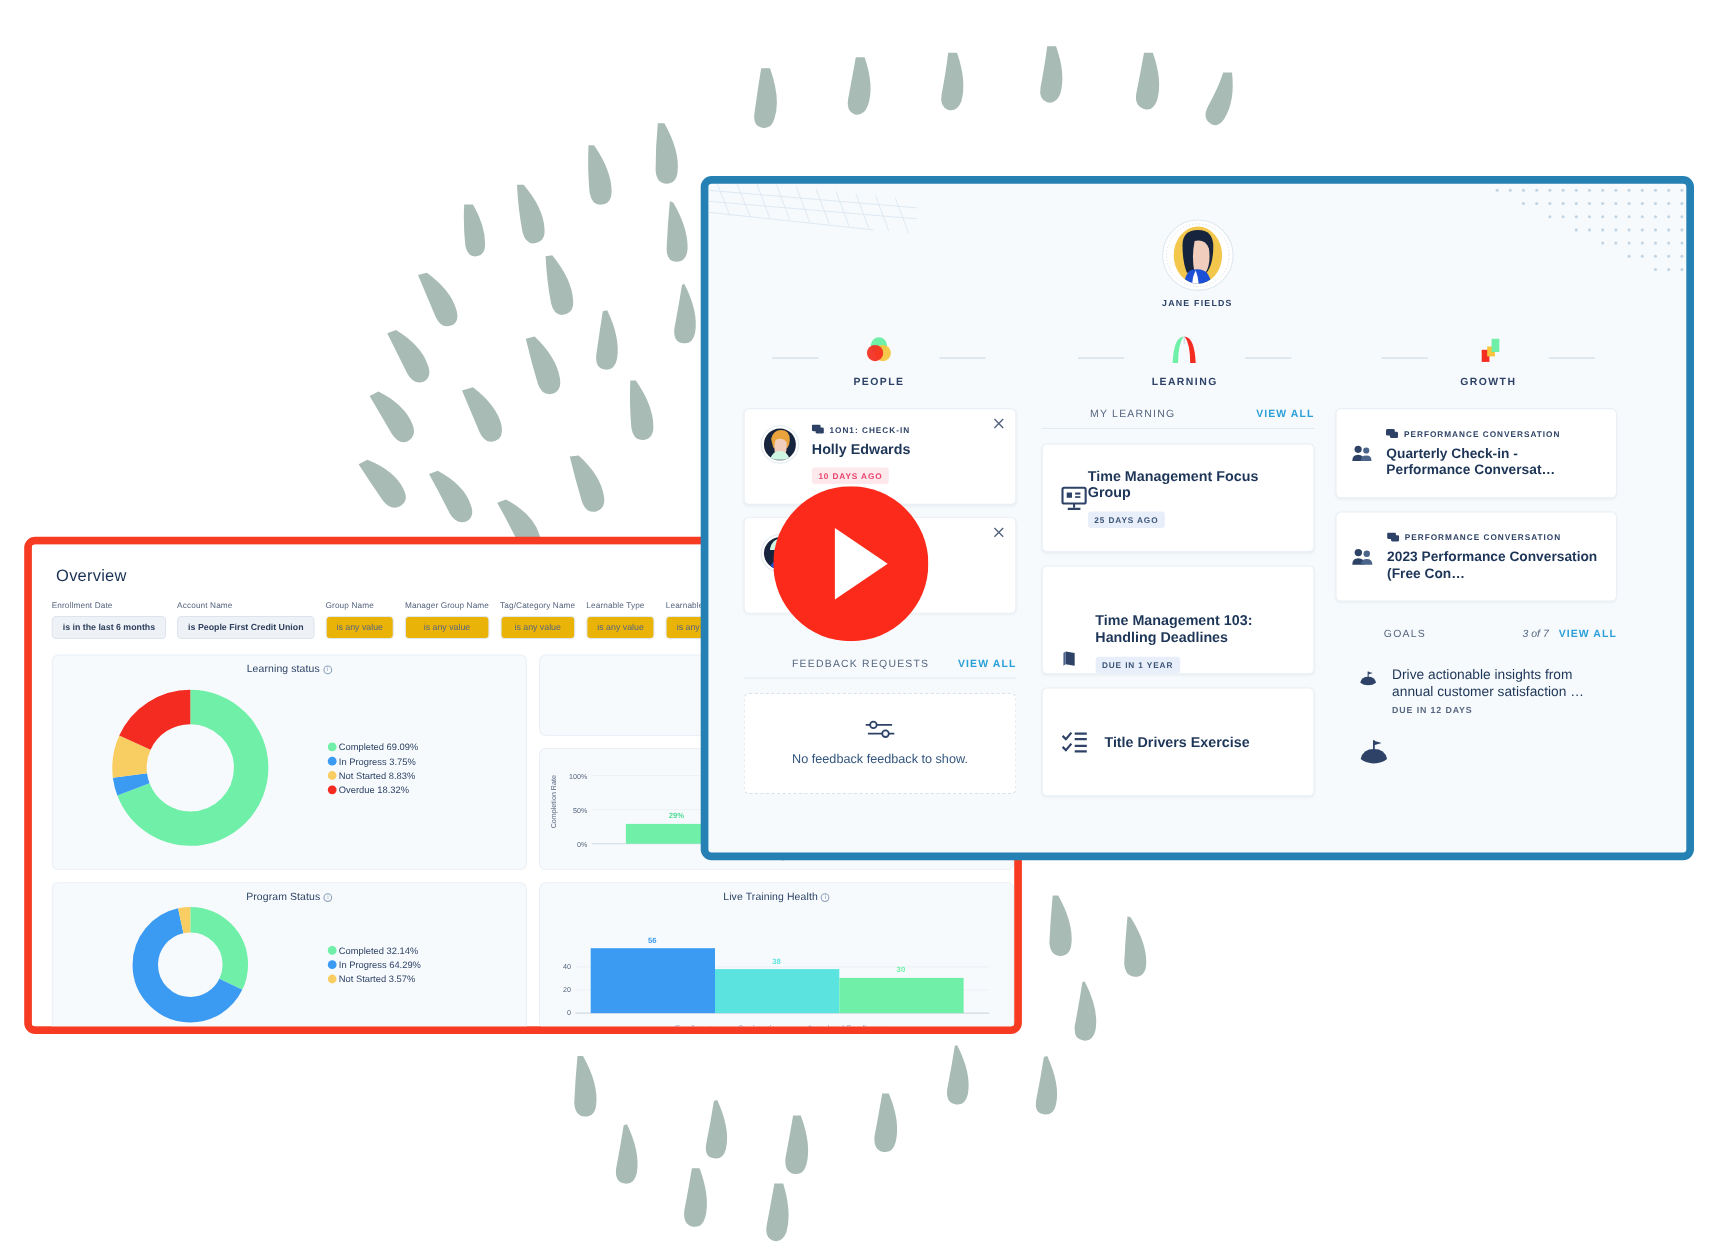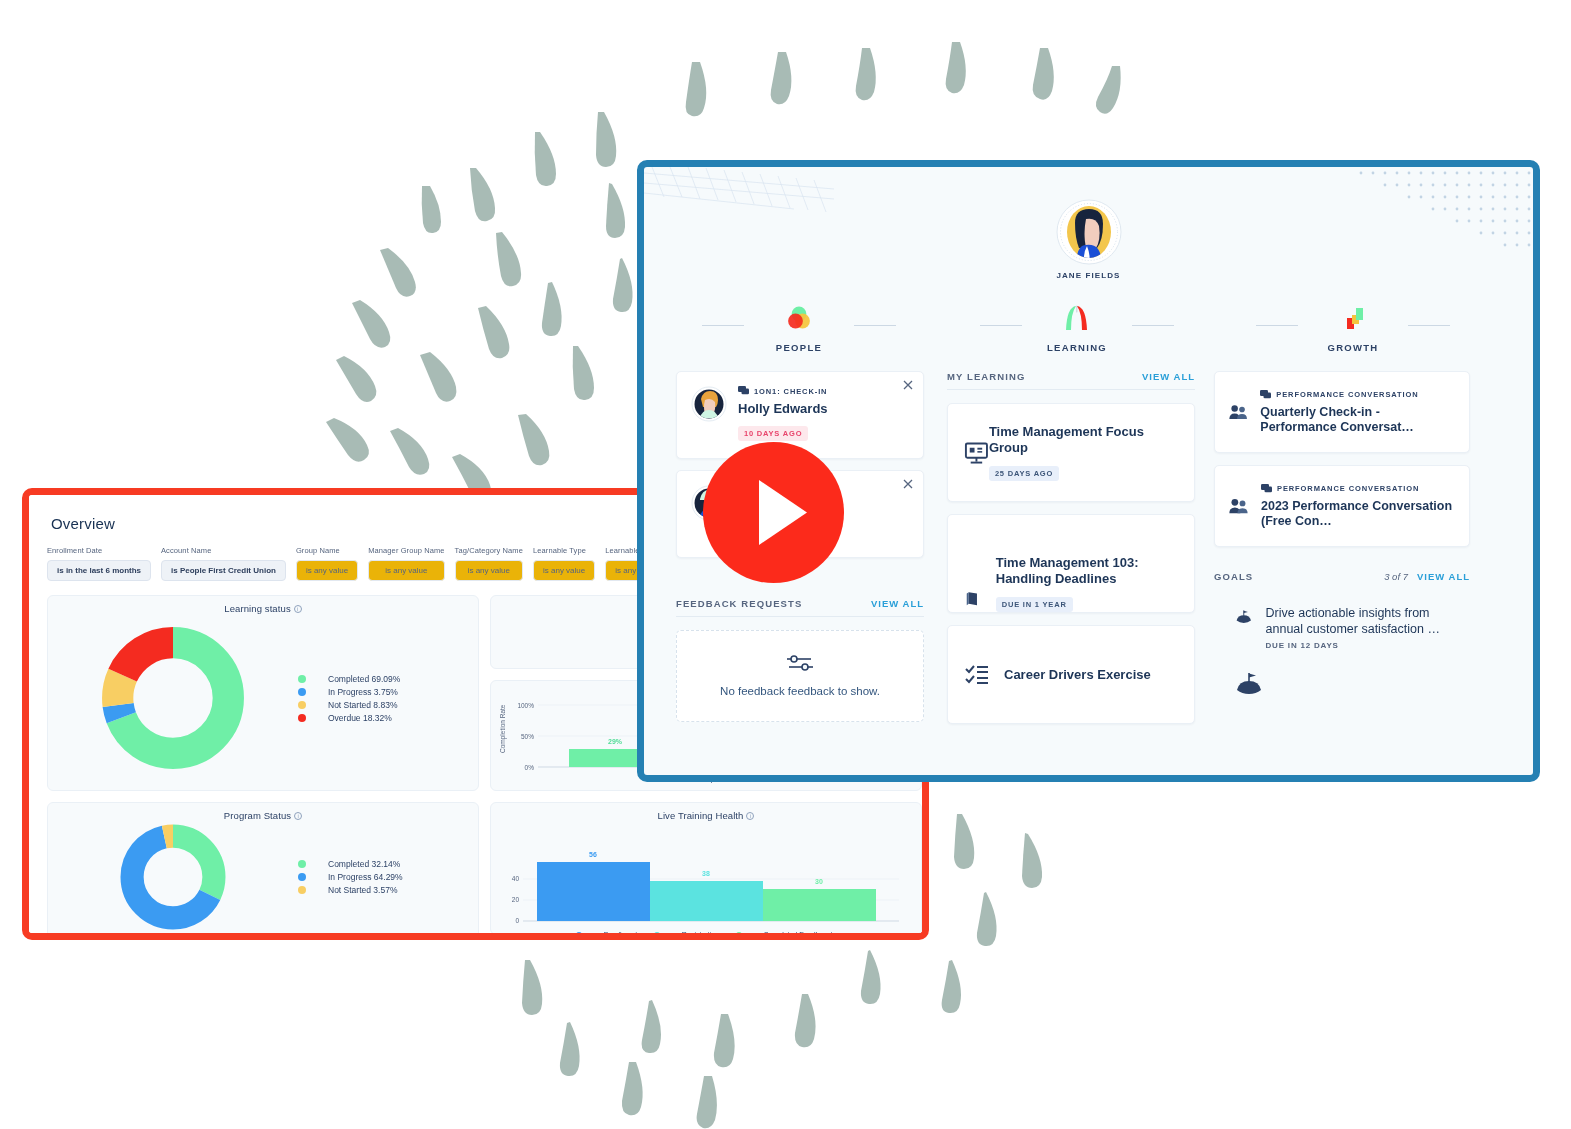--- a/index.html
+++ b/index.html
@@ -54,21 +54,21 @@
   .info-i {
     display: inline-block; width: 8px; height: 8px; border-radius: 50%;
     border: 1px solid #8fa2bd; color: #8fa2bd; font-size: 6px; line-height: 7px;
     text-align: center; margin-left: 3px; vertical-align: 1px; font-style: normal;
   }
 
   .donut-card { width: 432px; height: 196px; }
   .donut-wrap { display: flex; align-items: center; height: 168px; }
   .donut-holder { width: 250px; display:flex; align-items:center; justify-content:center; }
   .legend { display: flex; flex-direction: column; gap: 3px; }
-  .legend-row { display: flex; align-items: center; gap: 22px; font-size: 8.5px; color: #2d4266; }
+  .legend-row { display: flex; align-items: center; gap: 2px; font-size: 8.5px; color: #2d4266; }
   .dot { width: 8px; height: 8px; border-radius: 50%; flex: none; }
 
   .kpi-card { width: 432px; height: 74px; display: flex; flex-direction: column;
               align-items: center; justify-content: center; }
   .kpi-num { font-size: 31px; color: #203559; font-weight: 400; line-height: 1; }
   .kpi-label { font-size: 9.5px; color: #2d4266; margin-top: 6px; }
 
   .bar-card-1 { width: 432px; height: 111px; }
   .bar-card-2 { width: 432px; height: 133px; }
 
@@ -101,21 +101,21 @@
   .sec-head .rule-r { right: 38px; }
   .sec-ico { height: 30px; display:flex; align-items:center; justify-content:center; }
   .sec-label {
     margin-top: 9px; font-size: 9.5px; letter-spacing: 1.3px; color: #2d4266; font-weight: bold;
   }
 
   .col-head {
     display: flex; align-items: baseline; justify-content: space-between;
     border-bottom: 1px solid #e3ebf2; padding-bottom: 7px;
   }
-  .col-head-title { font-size: 9.5px; letter-spacing: 1.1px; color: #56657f; font-weight: bold; }
+  .col-head-title { font-size: 9.5px; letter-spacing: 1.1px; color: #56657f; font-weight: normal; margin-left: 44px; }
   .col-head-right { display:flex; align-items:baseline; gap: 9px; }
   .view-all { font-size: 9.5px; letter-spacing: 1px; color: #2A9FD8; font-weight: bold; }
   .count-of { font-size: 9.5px; color: #56657f; font-style: italic; }
 
   .wcard {
     background: #fff; border: 1px solid #eaf0f6; border-radius: 5px;
     box-shadow: 0 1px 2px rgba(30,60,100,.05);
   }
   .kicker {
     font-size: 7.5px; letter-spacing: .9px; color: #2d4266; font-weight: bold;
@@ -665,21 +665,21 @@
         <div class="wcard" style="height:99px;margin-top:12px;display:flex;align-items:center;gap:14px;padding:0 16px">
           <svg width="26" height="26" viewBox="0 0 26 26">
             <path d="M2 7 l3 3 l5 -6" fill="none" stroke="#2d4266" stroke-width="2"></path>
             <path d="M2 17 l3 3 l5 -6" fill="none" stroke="#2d4266" stroke-width="2"></path>
             <line x1="13" y1="5" x2="24" y2="5" stroke="#2d4266" stroke-width="2"></line>
             <line x1="13" y1="10" x2="24" y2="10" stroke="#2d4266" stroke-width="2"></line>
             <line x1="13" y1="16" x2="24" y2="16" stroke="#2d4266" stroke-width="2"></line>
             <line x1="13" y1="21" x2="24" y2="21" stroke="#2d4266" stroke-width="2"></line>
           </svg>
           <div>
-            <div class="item-title">Career Drivers Exercise</div>
+            <div class="item-title">Title Drivers Exercise</div>
           </div>
         </div>
       </div>
 
       <div style="position:absolute;left:570px;top:204px;width:256px">
 
         <div class="wcard" style="height:82px;display:flex;align-items:center;gap:13px;padding:0 14px">
           <svg width="26" height="22" viewBox="0 0 26 22">
             <circle cx="8" cy="6" r="4.6" fill="#2d4266"></circle>
             <path d="M0.5 21 q0 -8 7.5 -8 q7.5 0 7.5 8z" fill="#2d4266"></path>

